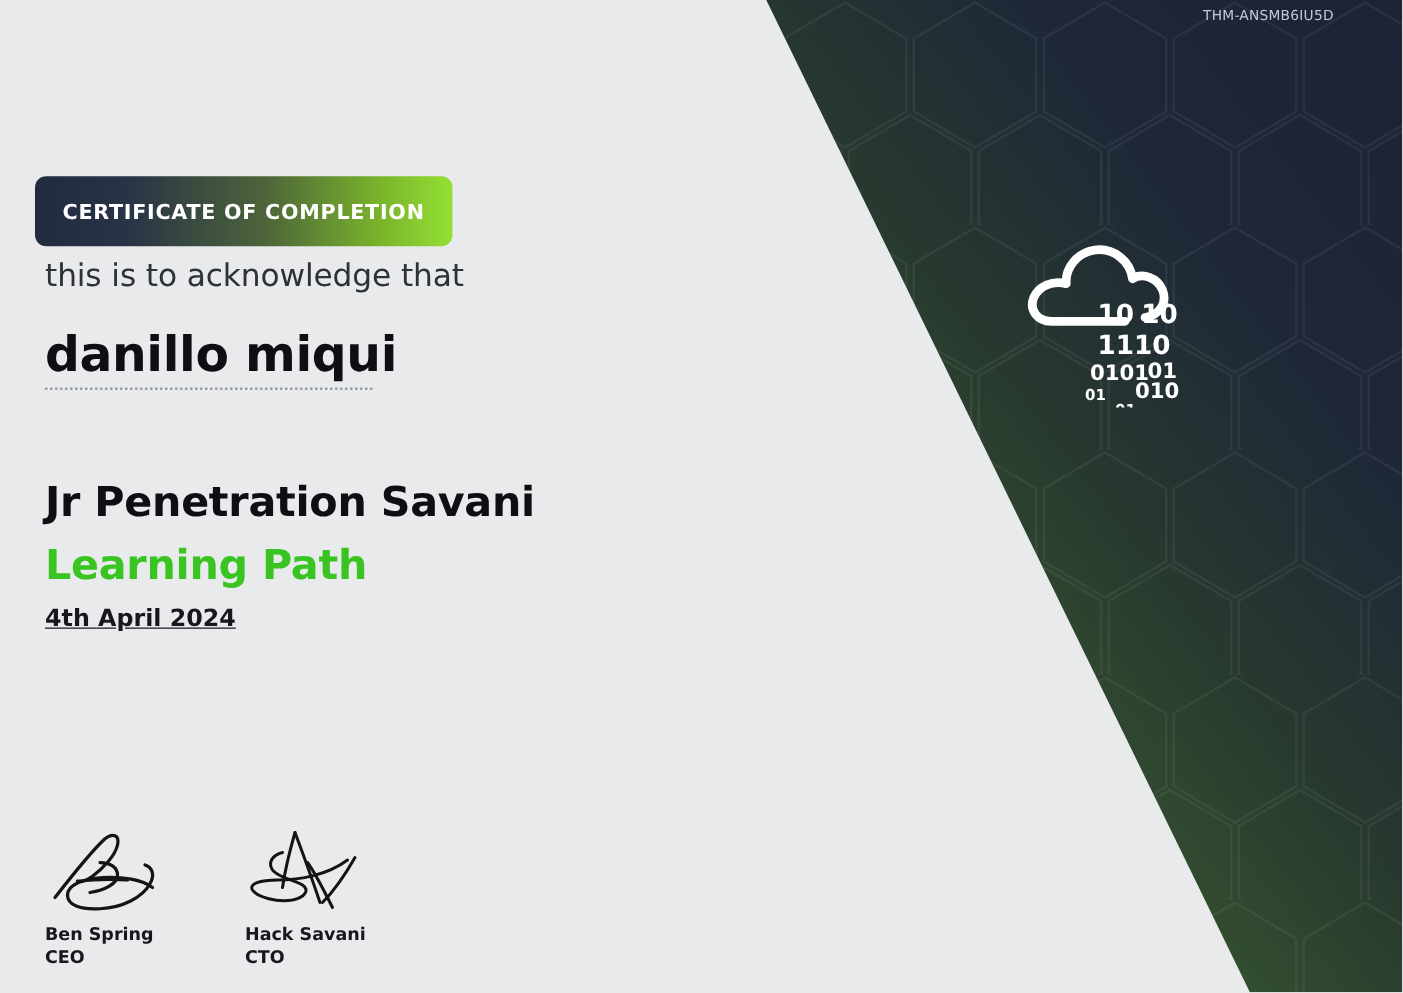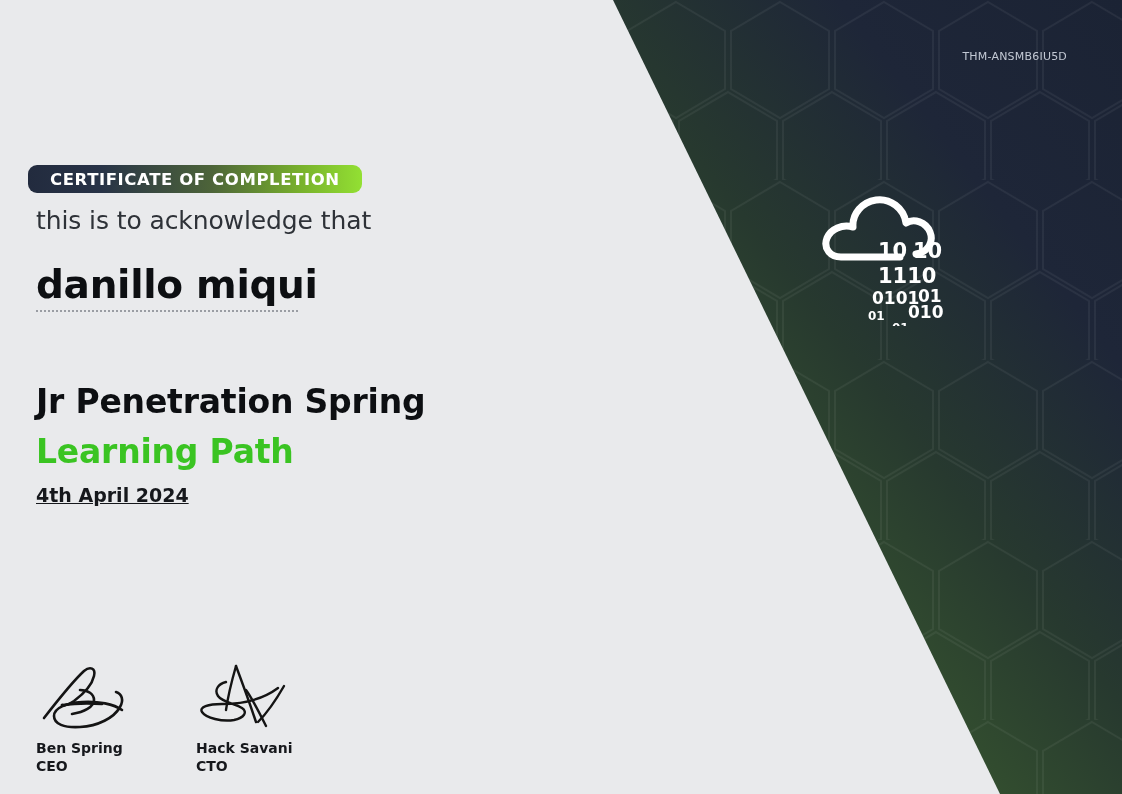--- a/index.html
+++ b/index.html
@@ -42,41 +42,39 @@
   
   .cert-id {
     position: absolute;
     top: 6px;
     right: 55px;
     color: #c3c9d4;
     font-size: 11px;
     letter-spacing: 0.2px;
     font-family: "DejaVu Sans", sans-serif;
     white-space: nowrap;
-    margin-top: 44px;
   }
 
   
   .badge {
     position: absolute;
     left: 28px;
     top: 141px;
-    height: 28px;
+    height: 56px;
     padding: 0 22px;
     display: flex;
     align-items: center;
     border-radius: 9px;
     background: linear-gradient(90deg, #222b3e 0%, #283347 22%, #4d6439 55%, #79b22c 82%, #93e033 100%);
     color: #ffffff;
     font-size: 16.5px;
     font-weight: bold;
     letter-spacing: 0.6px;
     box-sizing: border-box;
     white-space: nowrap;
-    margin-top: 24px;
   }
 
   
   .ack-line {
     position: absolute;
     left: 36px;
     top: 206px;
     font-size: 25px;
     color: #2e3238;
     letter-spacing: -0.1px;
@@ -241,21 +239,21 @@
   <div class="cert-id">THM-ANSMB6IU5D</div>
 
   <div class="badge">CERTIFICATE OF COMPLETION</div>
 
   <div class="ack-line">this is to acknowledge that</div>
 
   <div class="recipient">danillo miqui</div>
   <div class="recipient-rule"></div>
 
 
-  <div class="course-title">Jr Penetration Spring</div>
+  <div class="course-title">Jr Penetration Savani</div>
   <div class="course-subtitle">Learning Path</div>
 
   <div class="date">4th April 2024</div>
 
   <div class="sig-block sig-1">
     <svg class="sig-mark" viewBox="0 0 110 78">
       <g fill="none" stroke="#141414" stroke-width="2.6" stroke-linecap="round" stroke-linejoin="round">
         <path d="M8 58 C22 40 36 22 48 11 C54 6 60 8 58 16 C56 25 46 35 38 41 C32 45 28 46 26 45"></path>
         <path d="M44 30 C52 30 58 34 58 40 C58 47 48 52 36 54"></path>
         <path d="M26 45 C34 44 52 43 66 44"></path>

